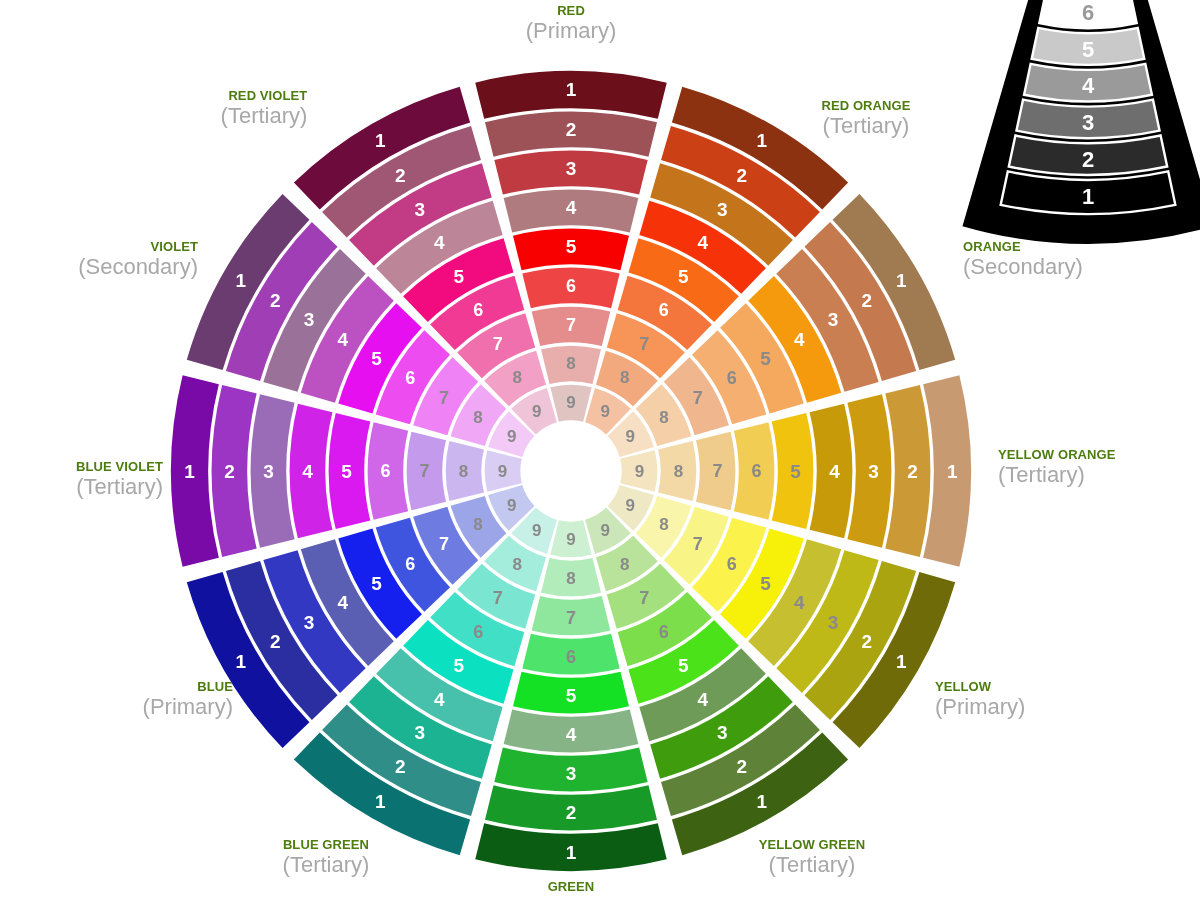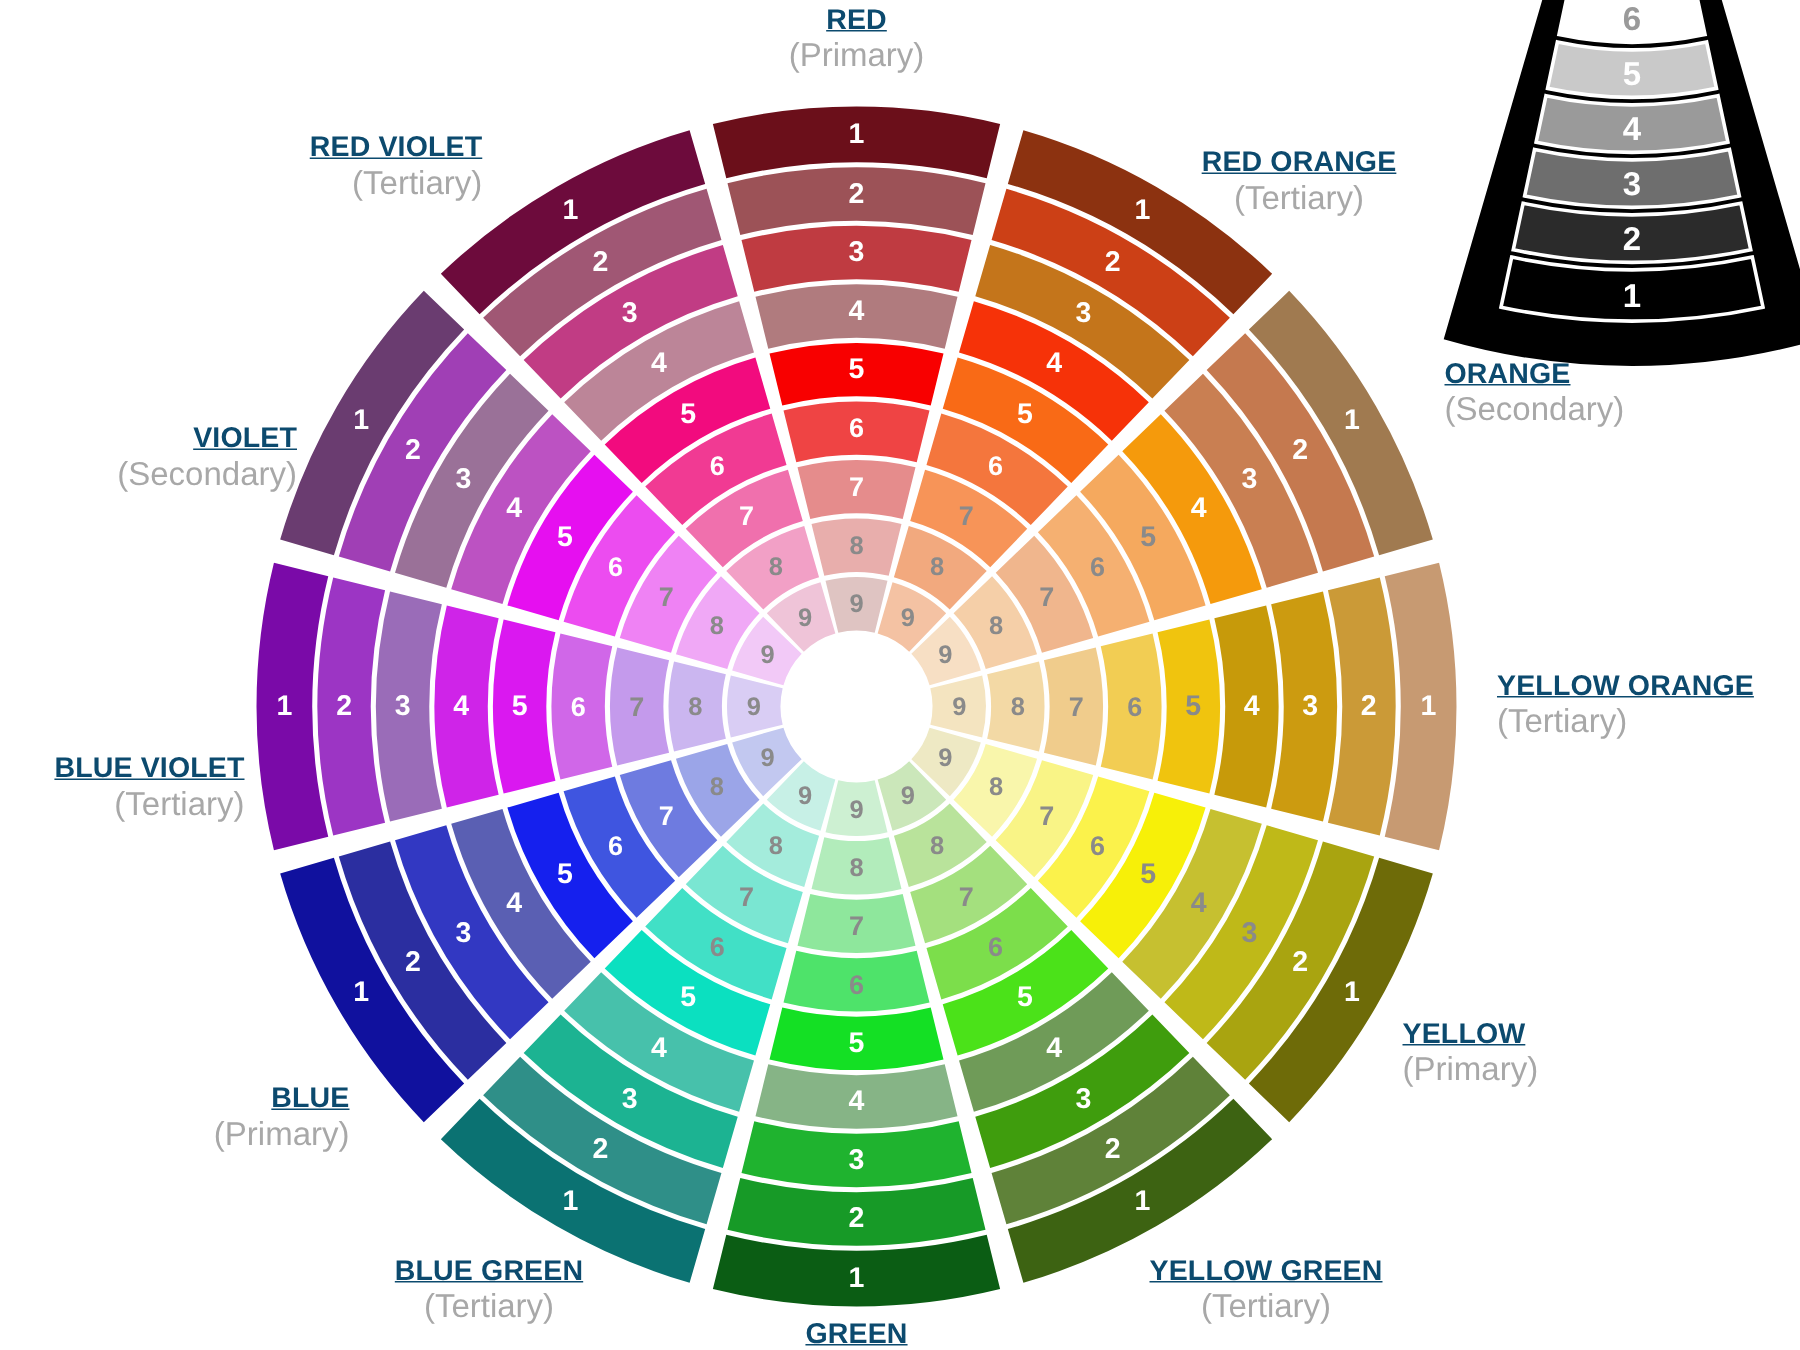--- a/index.html
+++ b/index.html
@@ -16,35 +16,34 @@
   .hue-label{
     position:absolute;
     text-align:center;
     line-height:1.05;
     white-space:nowrap;
     pointer-events:none;
   }
   .hue-label .name{
     display:block;
     font-weight:bold;
-    font-size:19px;
-    color:#0c4a6e;
+    font-size:13px;
+    color:#4d7c0f;
     letter-spacing:0.1px;
-    text-decoration:underline;
   }
   .hue-label .kind{
     display:block;
     font-size:22px;
     color:#a8a8a8;
     margin-top:1px;
   }
   
   .al-c{transform:translateX(-50%);}
   .al-l{transform:translateX(0);text-align:left;}
-  .al-r{transform:translateX(-100%);text-align:right;margin-top:43px;}
+  .al-r{transform:translateX(-100%);text-align:right;}
 </style>
 </head>
 <body>
 
 <div id="stage">
   <svg id="wheel-svg" width="1200" height="900" viewBox="0 0 1200 900" xmlns="http://www.w3.org/2000/svg">
     <g id="wheel-group">
         <g>
           <path d="M 475.24766352904624 82.62969982199559 A 400 400 0 0 1 666.7523364709537 82.62969982199559
           L 657.8234310950372 118.84523031359453 A 362.7 362.7 0 0 0 484.17656890496266 118.84523031359453 Z" fill="#6b0f1a"></path>
@@ -433,21 +432,21 @@
         <span class="kind">(Secondary)</span>
       </div>
       <div class="hue-label al-l" style="left: 998px; top: 448px;">
         <span class="name">YELLOW ORANGE</span>
         <span class="kind">(Tertiary)</span>
       </div>
       <div class="hue-label al-l" style="left: 935px; top: 680px;">
         <span class="name">YELLOW</span>
         <span class="kind">(Primary)</span>
       </div>
-      <div class="hue-label al-c" style="left: 844px; top: 838px;">
+      <div class="hue-label al-c" style="left: 812px; top: 838px;">
         <span class="name">YELLOW GREEN</span>
         <span class="kind">(Tertiary)</span>
       </div>
       <div class="hue-label al-c" style="left: 571px; top: 880px;">
         <span class="name">GREEN</span>
       </div>
       <div class="hue-label al-c" style="left: 316px; top: 838px; margin-left: 10px;">
         <span class="name">BLUE GREEN</span>
         <span class="kind">(Tertiary)</span>
       </div>

